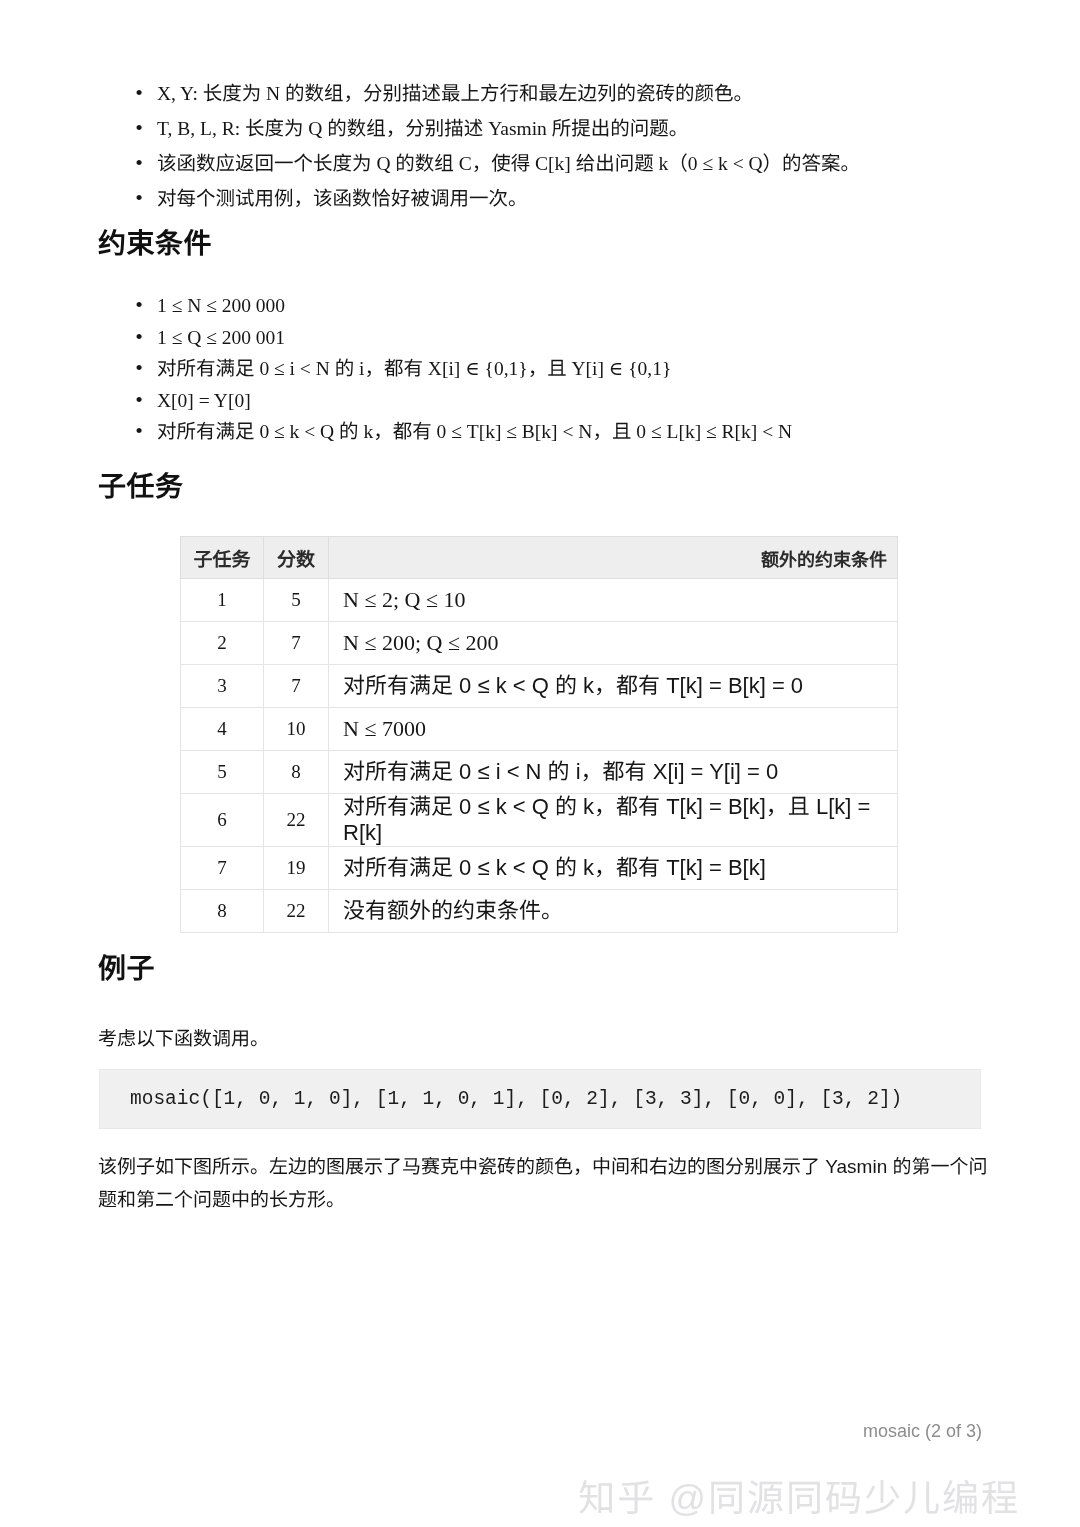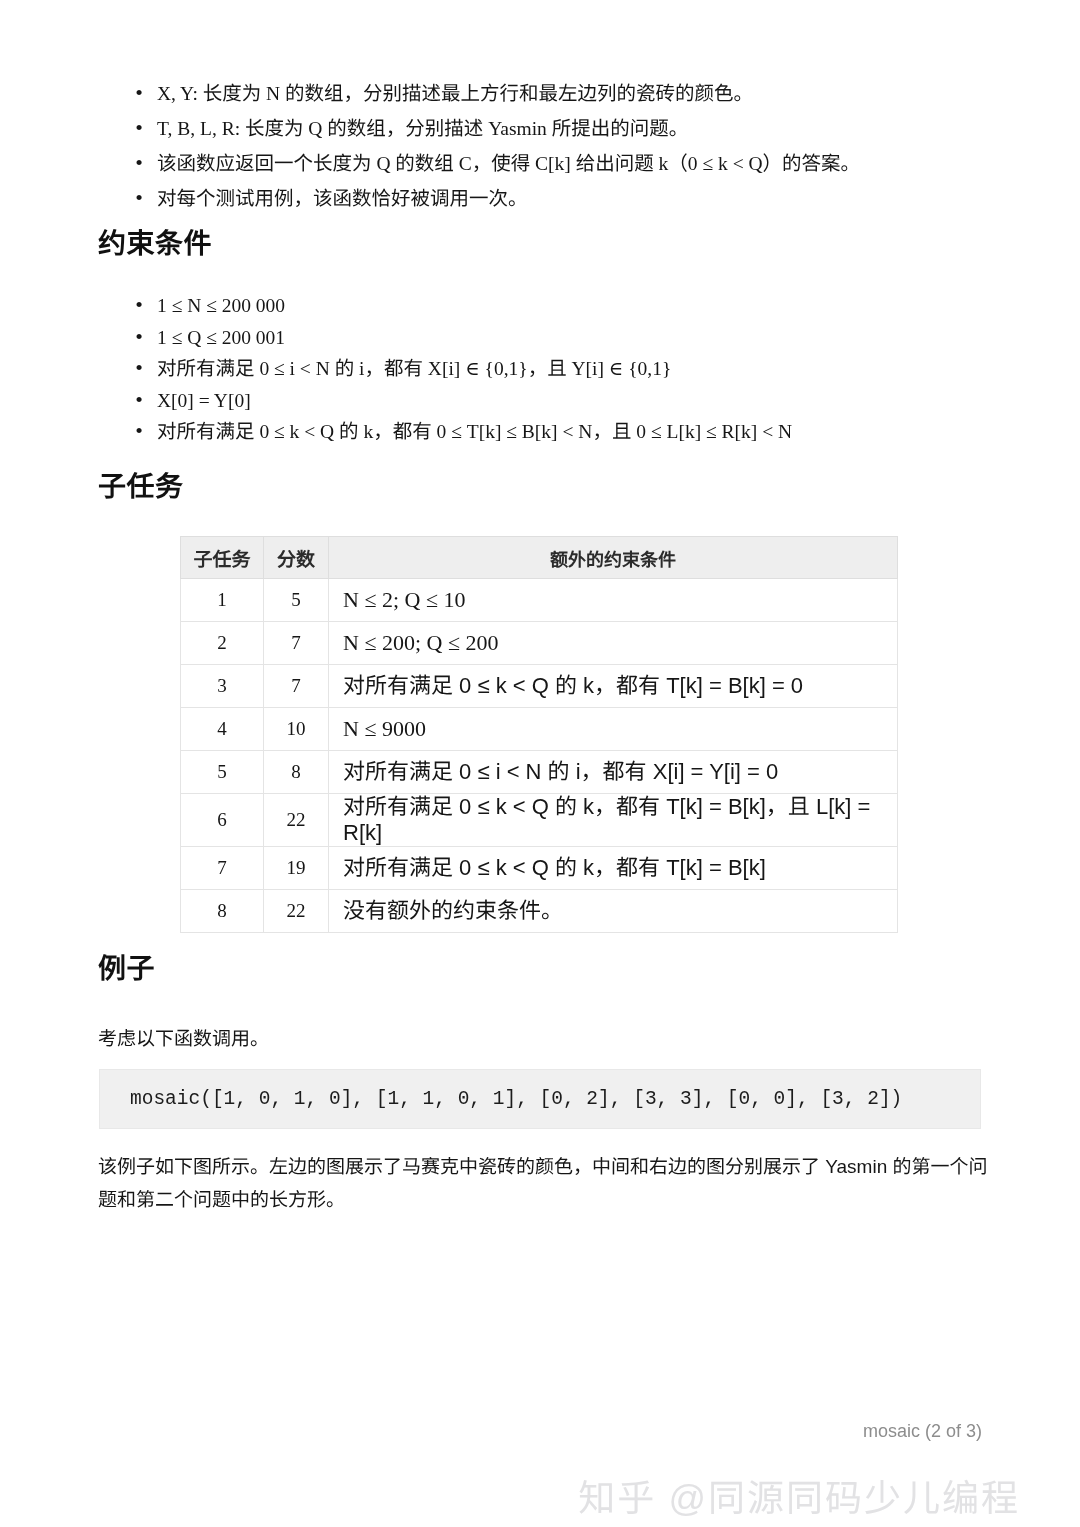--- a/index.html
+++ b/index.html
@@ -97,21 +97,21 @@
     border: 1px solid #e4e4e4;
     padding: 0 10px;
     height: 42px;
     vertical-align: middle;
     color: #161616;
   }
   table.subtasks thead th {
     background: #eeeeee;
     font-weight: 700;
     font-size: 18px;
-    text-align: center;
+    text-align: right;
     color: #2b2b2b;
     height: 41px;
     border-color: #dedede;
   }
   table.subtasks td.num,
   table.subtasks th.num {
     width: 62px;
     text-align: center;
     font-family: "Liberation Serif", "DejaVu Serif", serif;
     font-size: 19px;
@@ -253,21 +253,21 @@
         <td class="cond math">N ≤ 200; Q ≤ 200</td>
       </tr>
       <tr>
         <td class="num">3</td>
         <td class="score">7</td>
         <td class="cond">对所有满足 0 ≤ k &lt; Q 的 k，都有 T[k] = B[k] = 0</td>
       </tr>
       <tr>
         <td class="num">4</td>
         <td class="score">10</td>
-        <td class="cond math">N ≤ 9000</td>
+        <td class="cond math">N ≤ 7000</td>
       </tr>
       <tr>
         <td class="num">5</td>
         <td class="score">8</td>
         <td class="cond">对所有满足 0 ≤ i &lt; N 的 i，都有 X[i] = Y[i] = 0</td>
       </tr>
       <tr>
         <td class="num">6</td>
         <td class="score">22</td>
         <td class="cond">对所有满足 0 ≤ k &lt; Q 的 k，都有 T[k] = B[k]，且 L[k] = R[k]</td>

